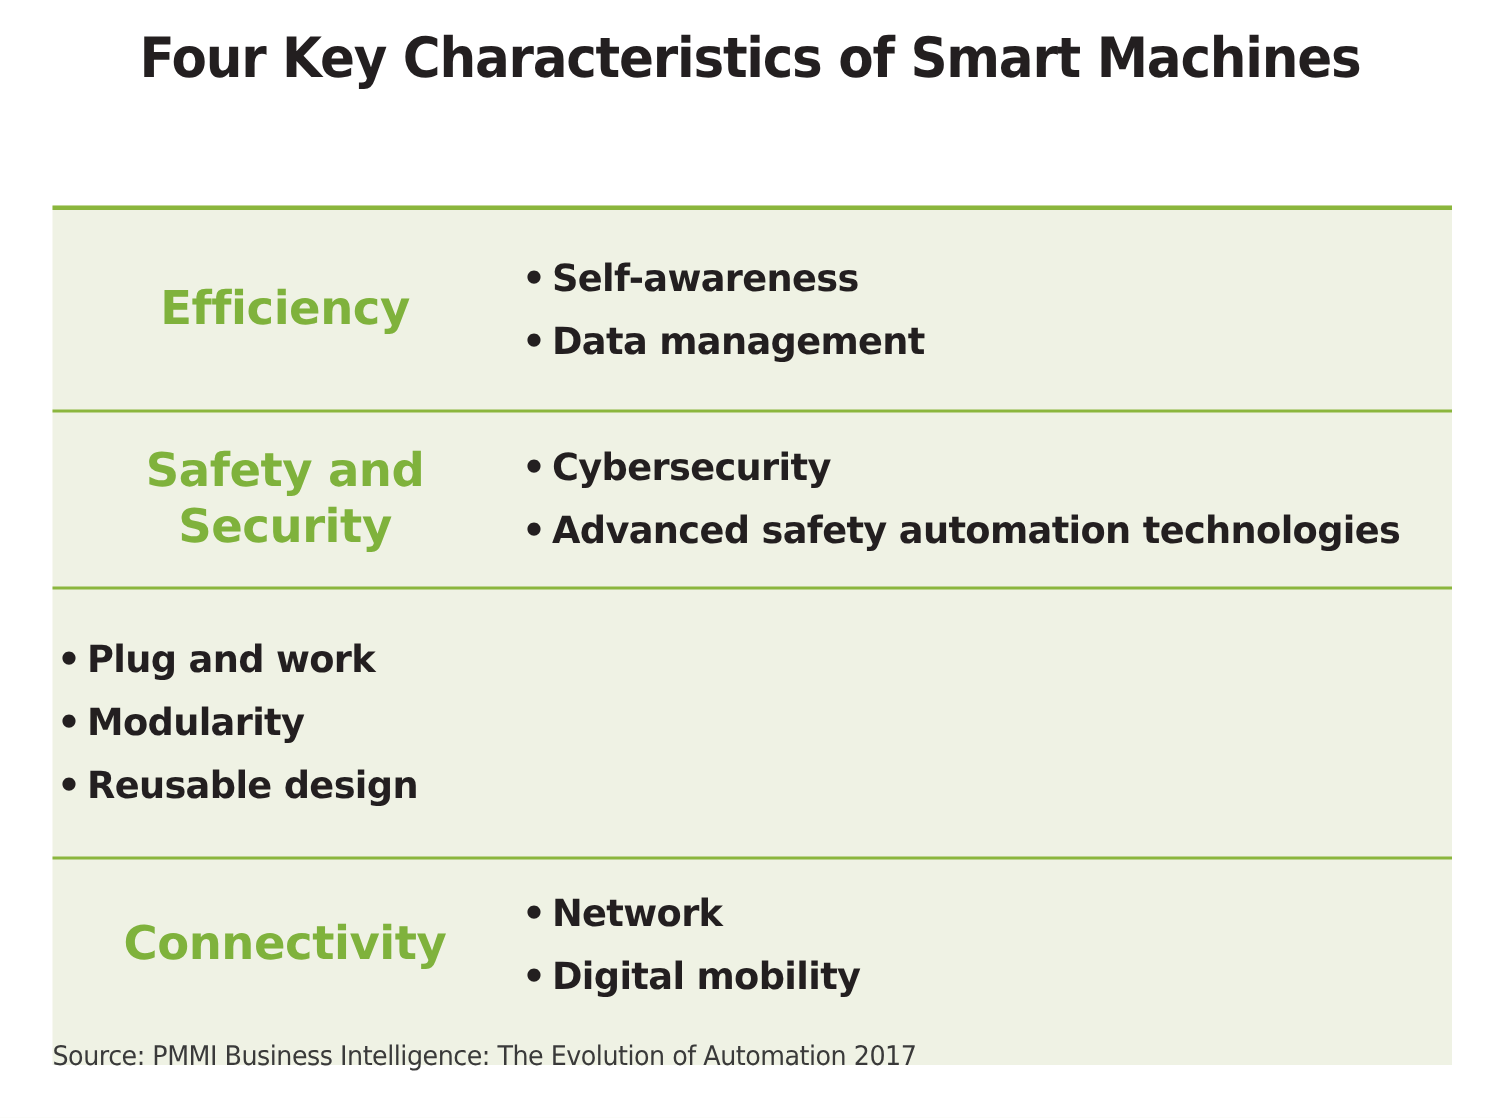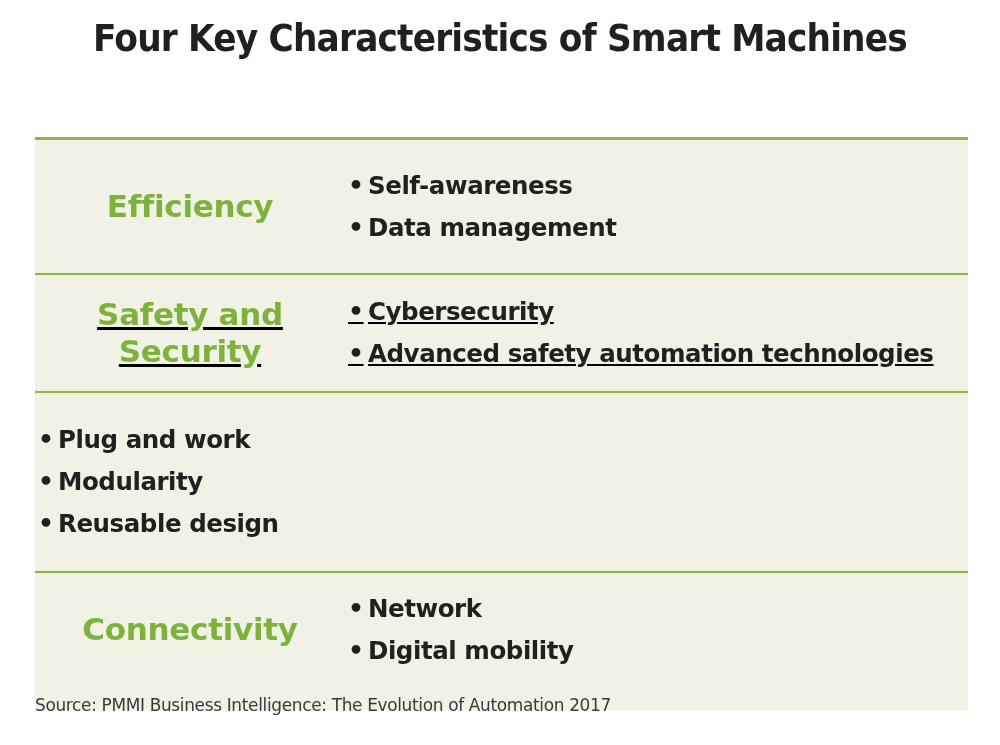--- a/index.html
+++ b/index.html
@@ -57,21 +57,21 @@
     display: flex;
     align-items: center;
     box-sizing: border-box;
     width: 100%;
   }
   .row + .row {
     border-top: 2px solid #8bb63d;
   }
 
   .row-0 { height: 133px; }
-  .row-1 { height: 118px; text-decoration: underline; }
+  .row-1 { height: 118px; }
   .row-2 { height: 180px; }
   .row-3 { height: 115px; }
 
   .row-label {
     width: 310px;
     flex: 0 0 310px;
     text-align: center;
     font-family: "DejaVu Sans", sans-serif;
     font-size: 31px;
     font-weight: bold;

